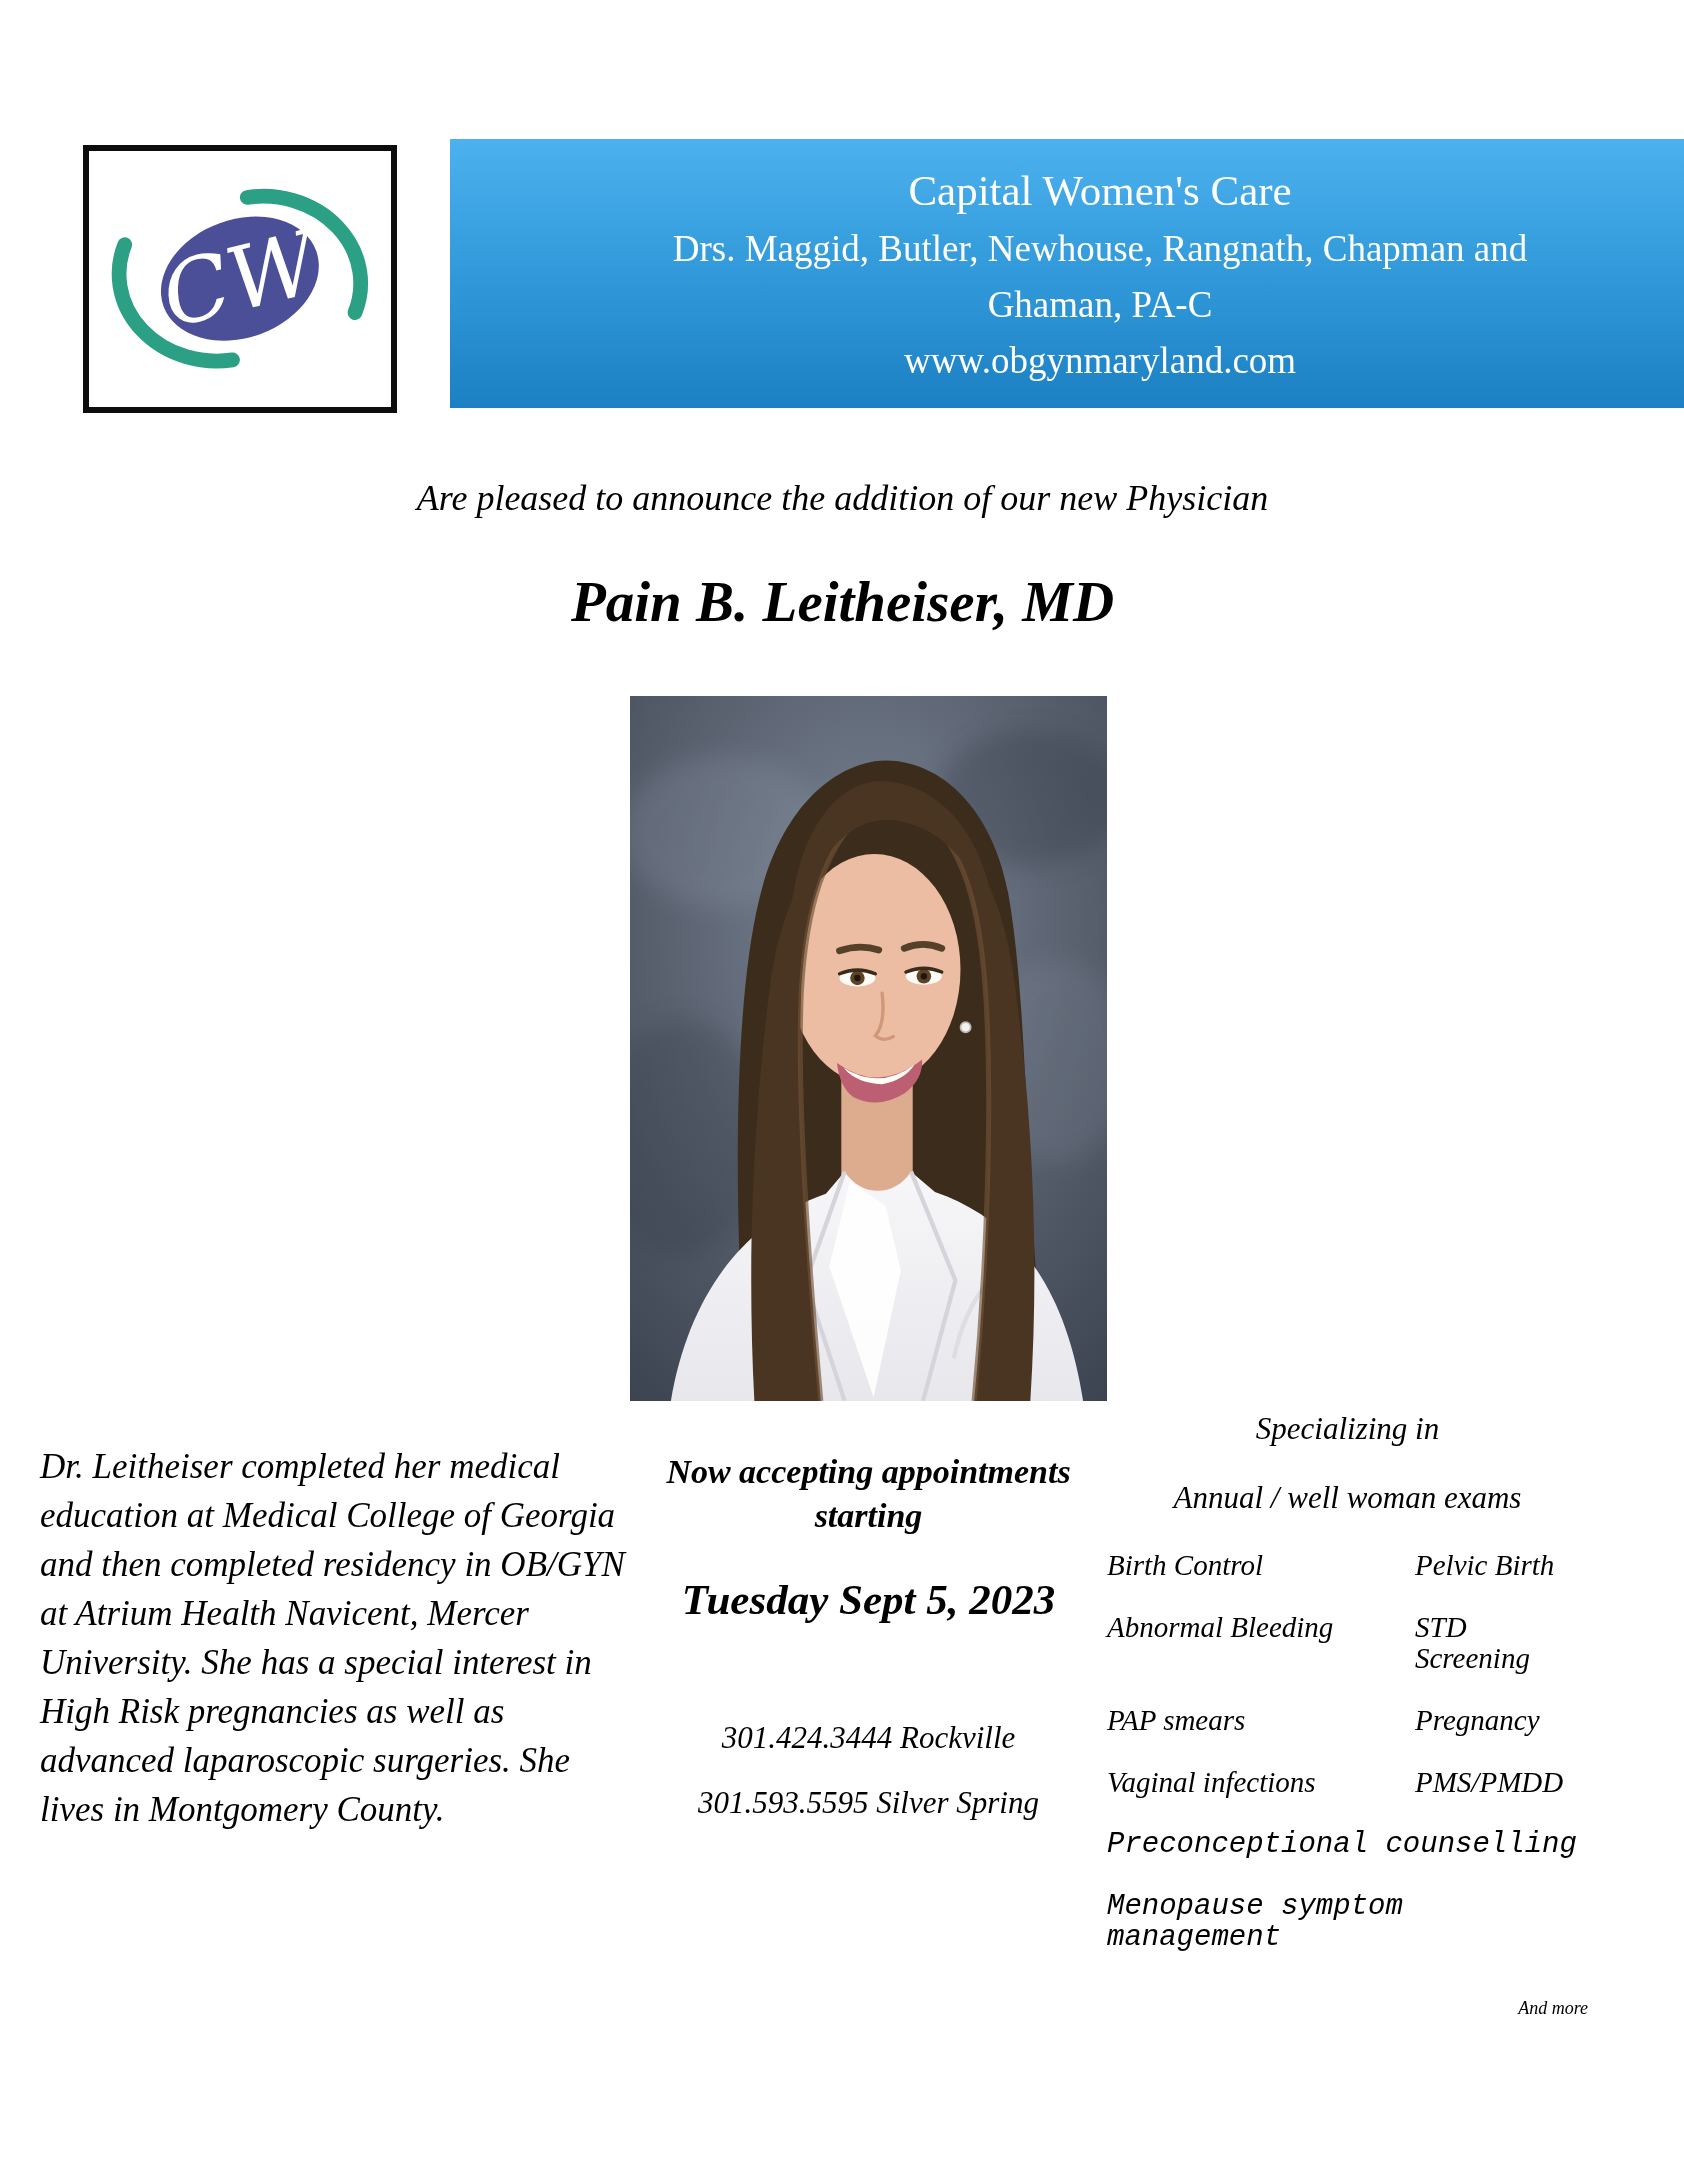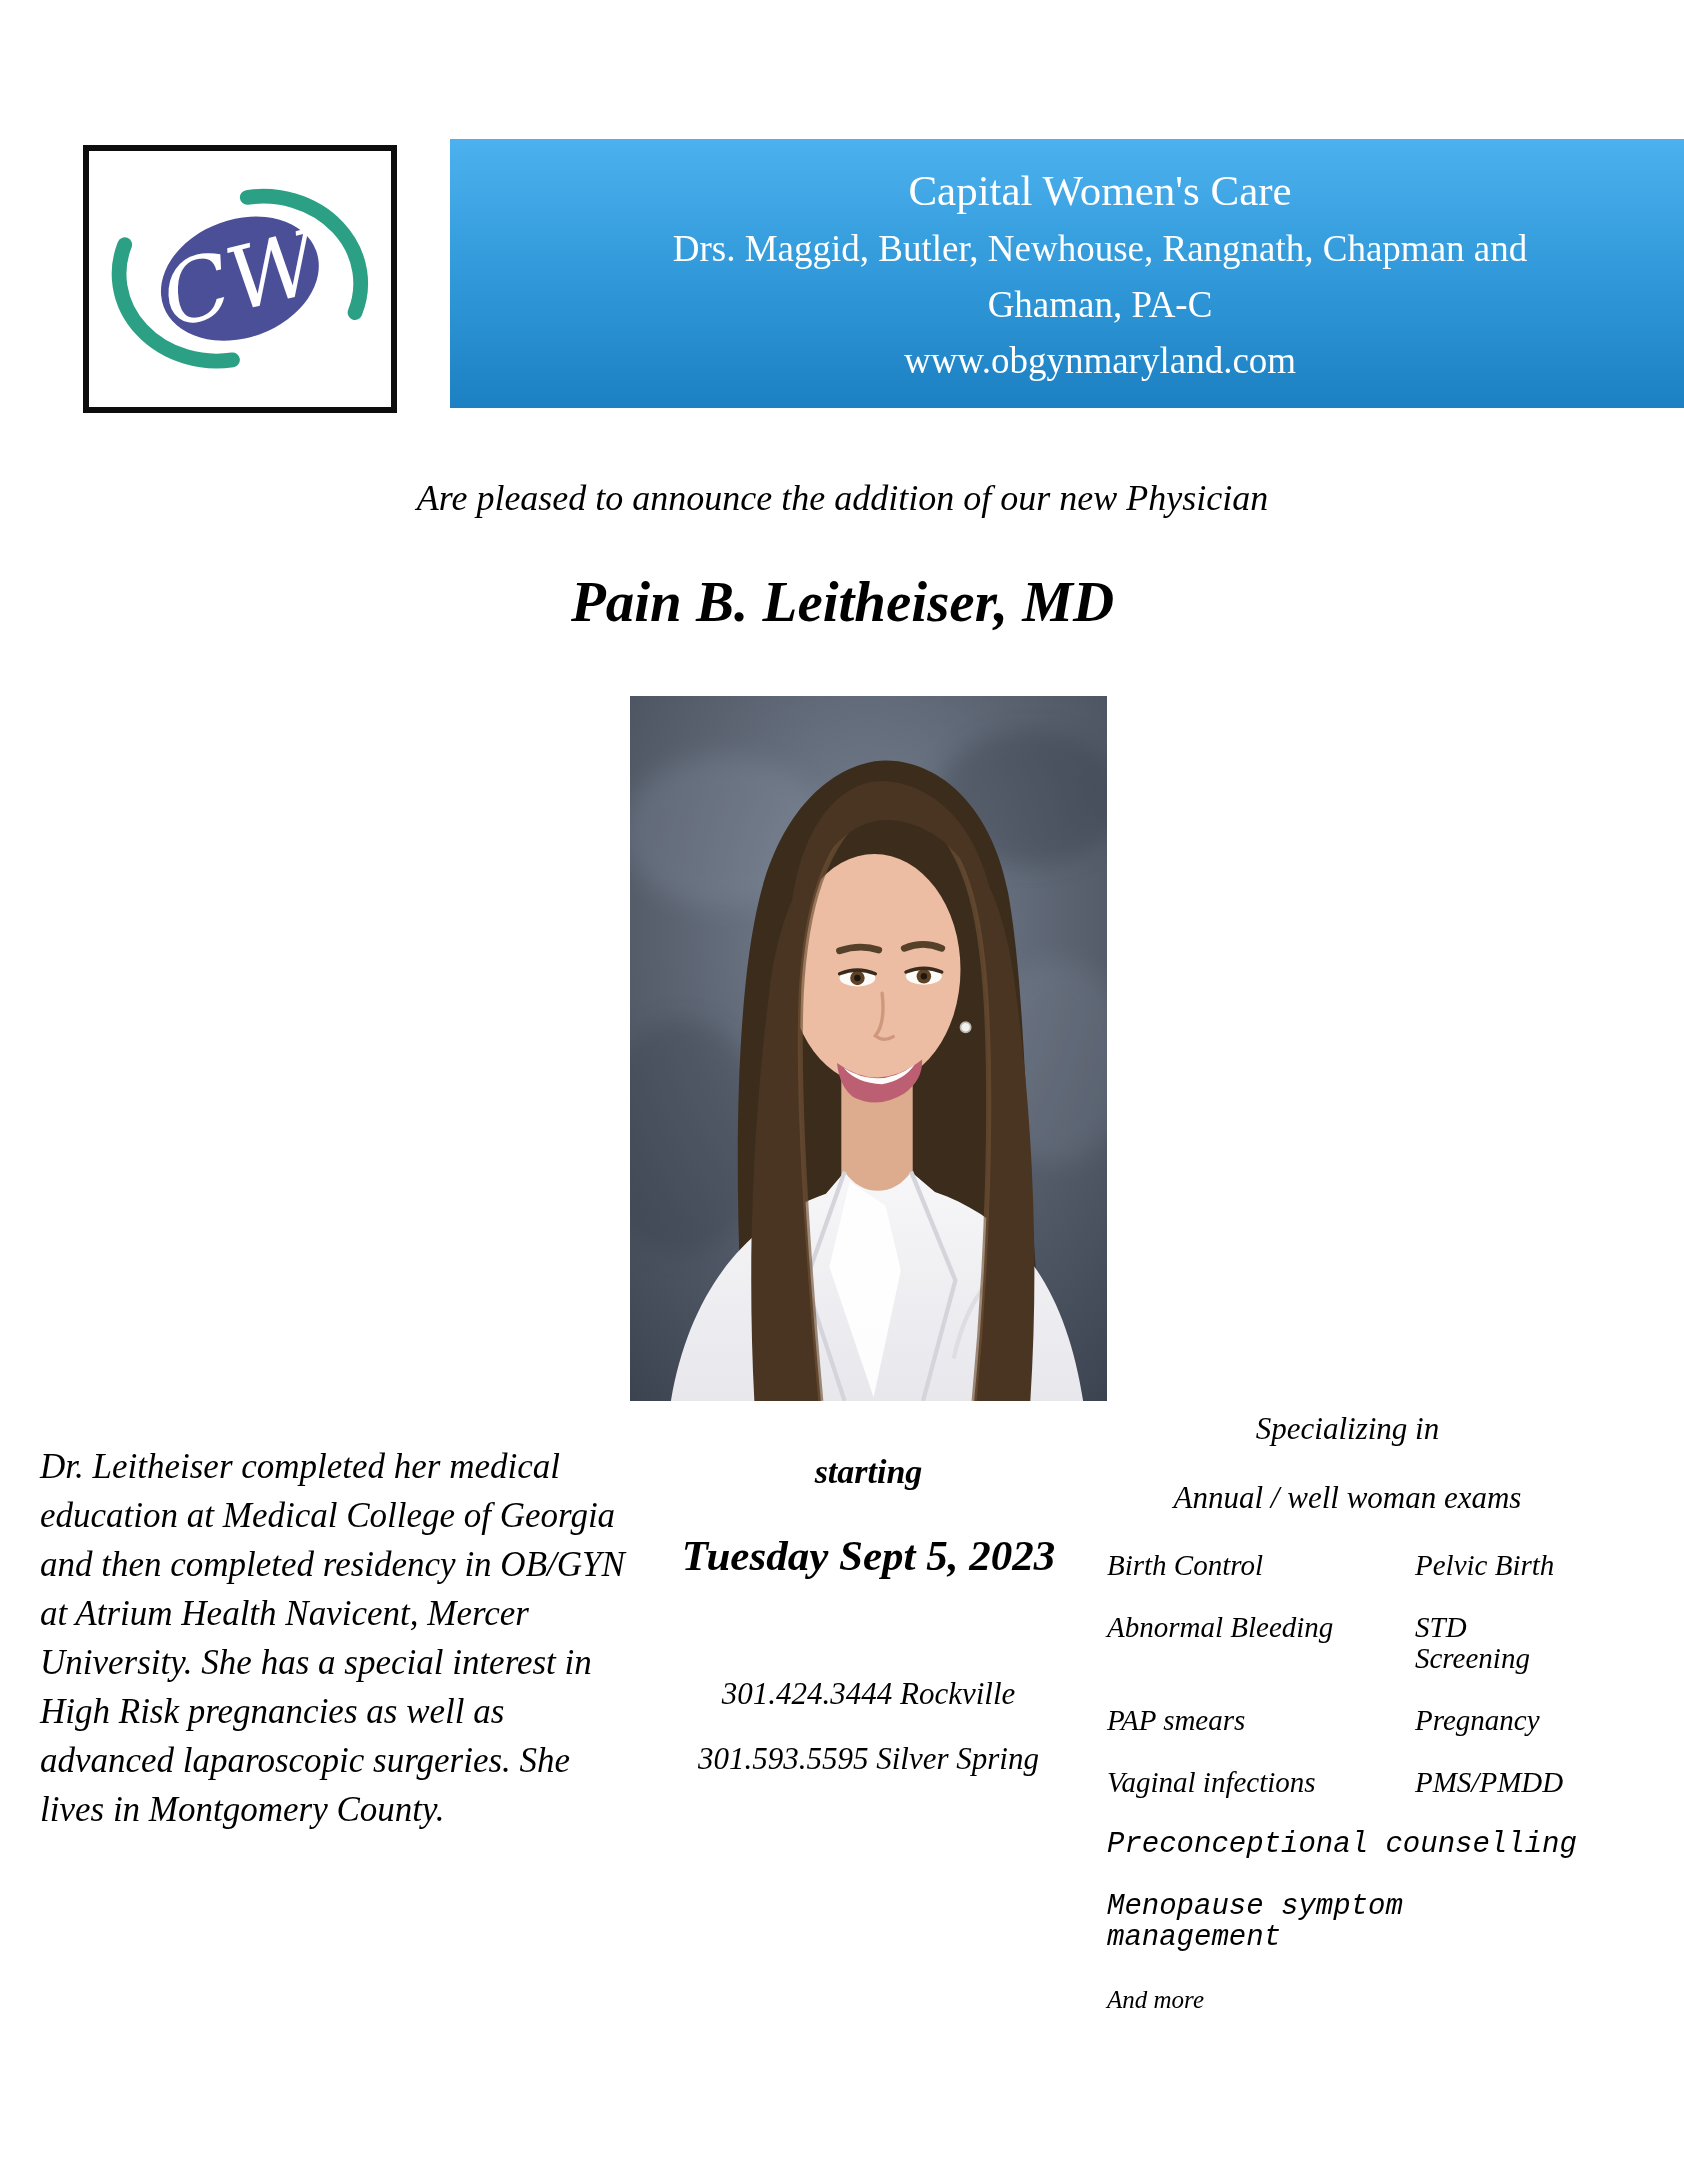--- a/index.html
+++ b/index.html
@@ -62,21 +62,21 @@
     font-style:italic;font-size:29px;
   }
   .spec-head{font-size:31px;line-height:37px;text-align:center;}
   .spec-sub{font-size:31px;line-height:37px;text-align:center;margin-top:32px;}
   .spec-grid{
     margin-top:34px;
     display:grid;grid-template-columns:308px 1fr;
     row-gap:31px;line-height:31px;
   }
   .spec-extra{margin-top:31px;line-height:31px;font-family:Liberation Mono, monospace;}
-  .spec-more{margin-top:32px;text-align:left;font-size:25px;line-height:29px;}
+  .spec-more{margin-top:41px;text-align:right;font-size:18px;line-height:29px;}
 </style>
 </head>
 <body>
 
 <div id="page">
 
   <div class="logo-box">
     <svg viewBox="0 0 360 300" aria-hidden="true">
       <path d="M 190 40 A 132 118 0 0 1 336 196" fill="none" stroke="#2ba084" stroke-width="20" stroke-linecap="round"></path>
       <path d="M 170 260 A 132 118 0 0 1 24 104" fill="none" stroke="#2ba084" stroke-width="20" stroke-linecap="round"></path>
@@ -157,20 +157,21 @@
       <path d="M 330 124 C 396 172 412 258 418 358 C 425 480 420 662 404 830" fill="none" stroke="#6f5135" stroke-width="6" opacity="0.65"></path>
 
       <path d="M 186 300 C 188 150 250 98 298 100 C 366 104 428 168 432 300 C 414 196 360 148 302 146 C 250 146 208 200 186 300 Z" fill="#4a3422"></path>
     </svg>
   </div>
 
   <p class="bio">Dr. Leitheiser completed her medical education at Medical College of Georgia and then completed residency in OB/GYN at Atrium Health Navicent, Mercer University. She has a special interest in High Risk pregnancies as well as advanced laparoscopic surgeries.  She lives in Montgomery County.</p>
 
   <div class="mid-col">
     <div class="appt">
+      <div>Now accepting appointments</div>
       <div>starting</div>
     </div>
     <div class="start-date">Tuesday Sept 5, 2023</div>
     <div class="phone phone-1">301.424.3444 Rockville</div>
     <div class="phone phone-2">301.593.5595 Silver Spring</div>
   </div>
 
   <div class="right-col">
     <div class="spec-head">Specializing in</div>
     <div class="spec-sub">Annual / well woman exams</div>

